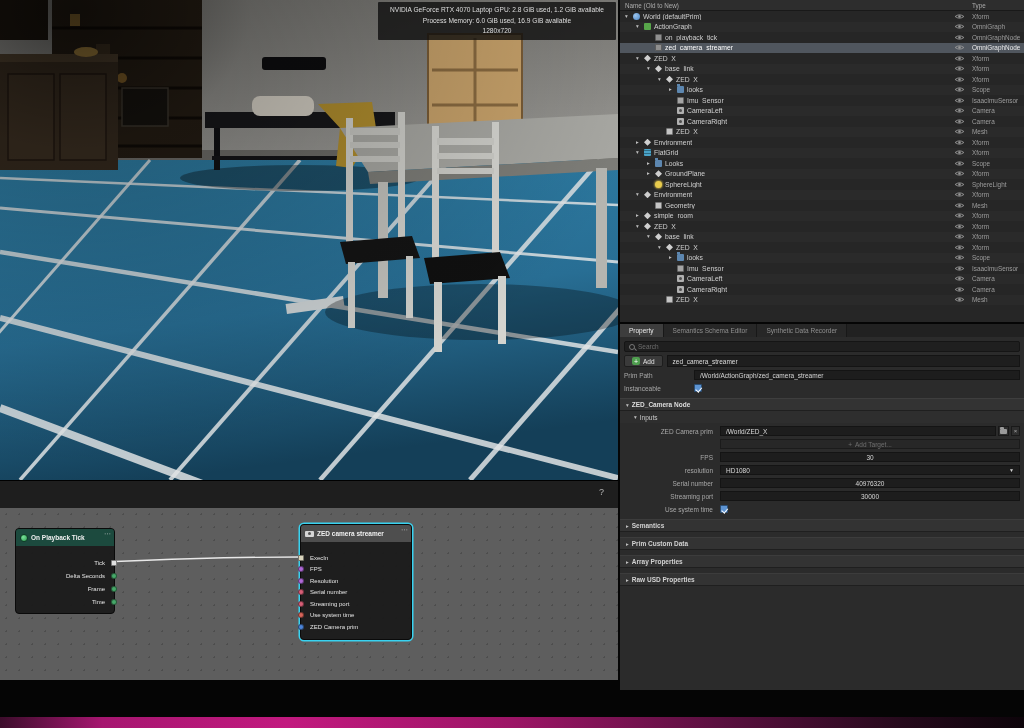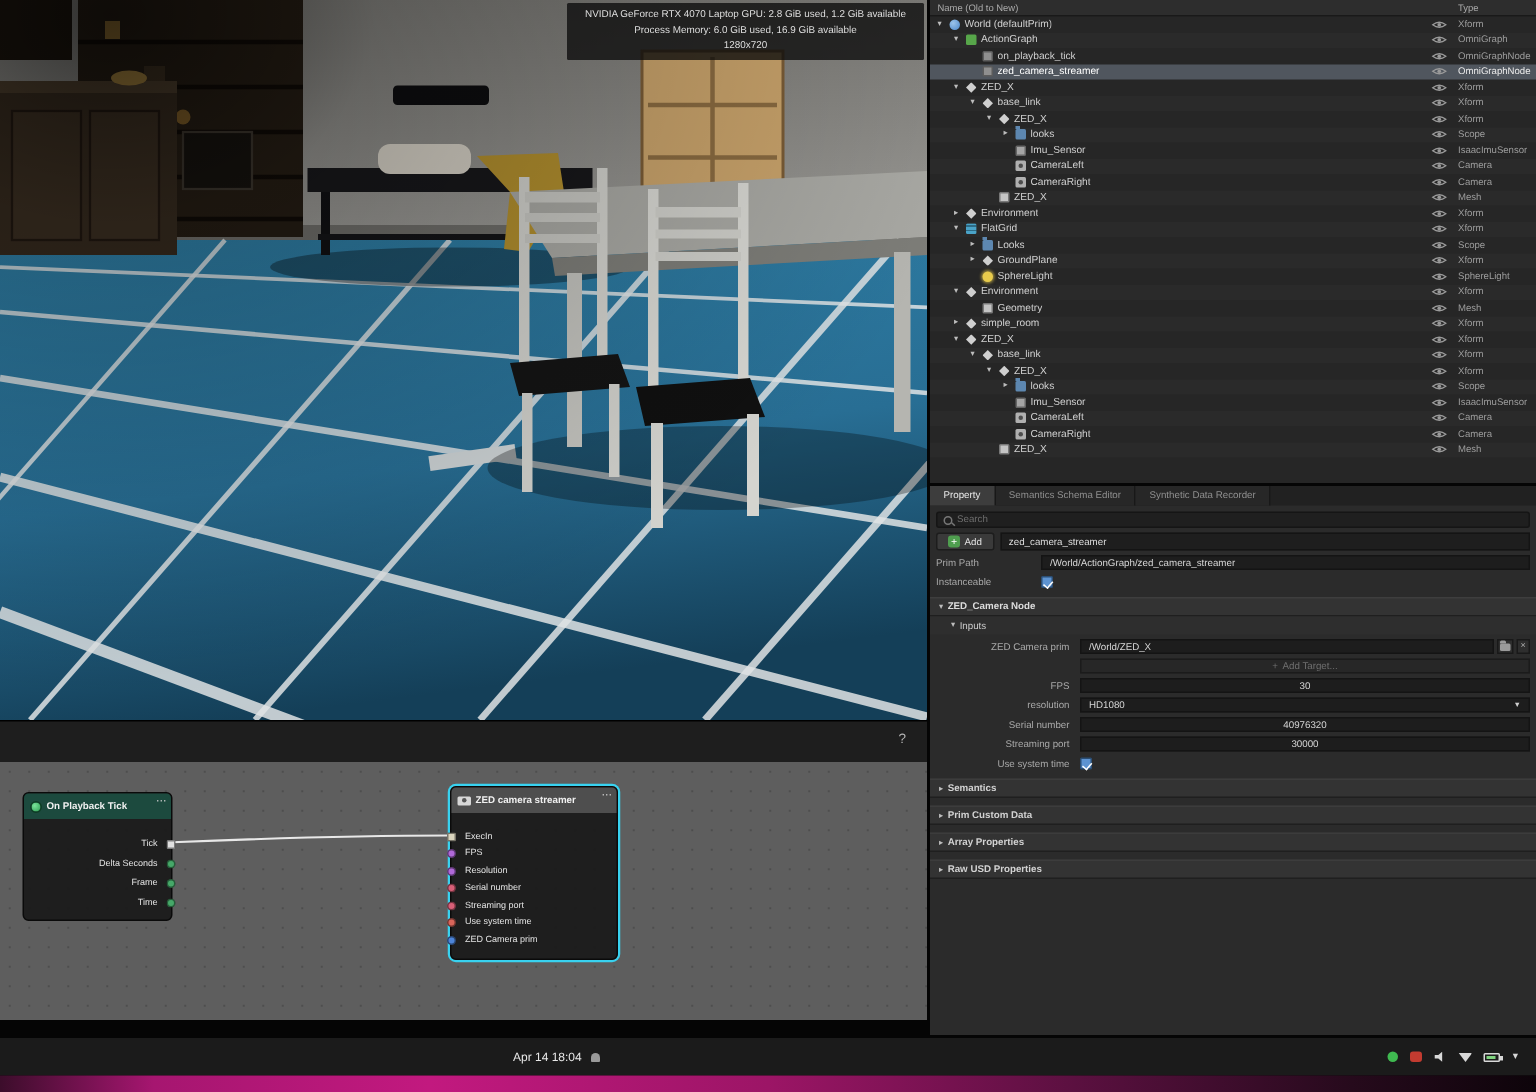--- a/index.html
+++ b/index.html
@@ -734,30 +734,16 @@
           <span class="tri-closed"></span>
           <span>Array Properties</span>
         </div>
         <div class="collapsed-section">
           <span class="tri-closed"></span>
           <span>Raw USD Properties</span>
         </div>
       </div>
   </div>
 
-  <div id="taskbar" class="abs">
-    <div id="clock-group">
-      <span>Apr 14 18:04</span>
-      <span class="bell-ico"></span>
-    </div>
-    <div id="tray">
-      <span class="ti ti-rec"></span>
-      <span class="ti ti-cast"></span>
-      <span class="ti ti-vol"></span>
-      <span class="ti ti-net"></span>
-      <span class="ti ti-bat"></span>
-      <span class="ti ti-caret"></span>
-    </div>
-  </div>
 
   <div id="bottom-strip" class="abs"></div>
 
 </div>
 
 </body></html>

